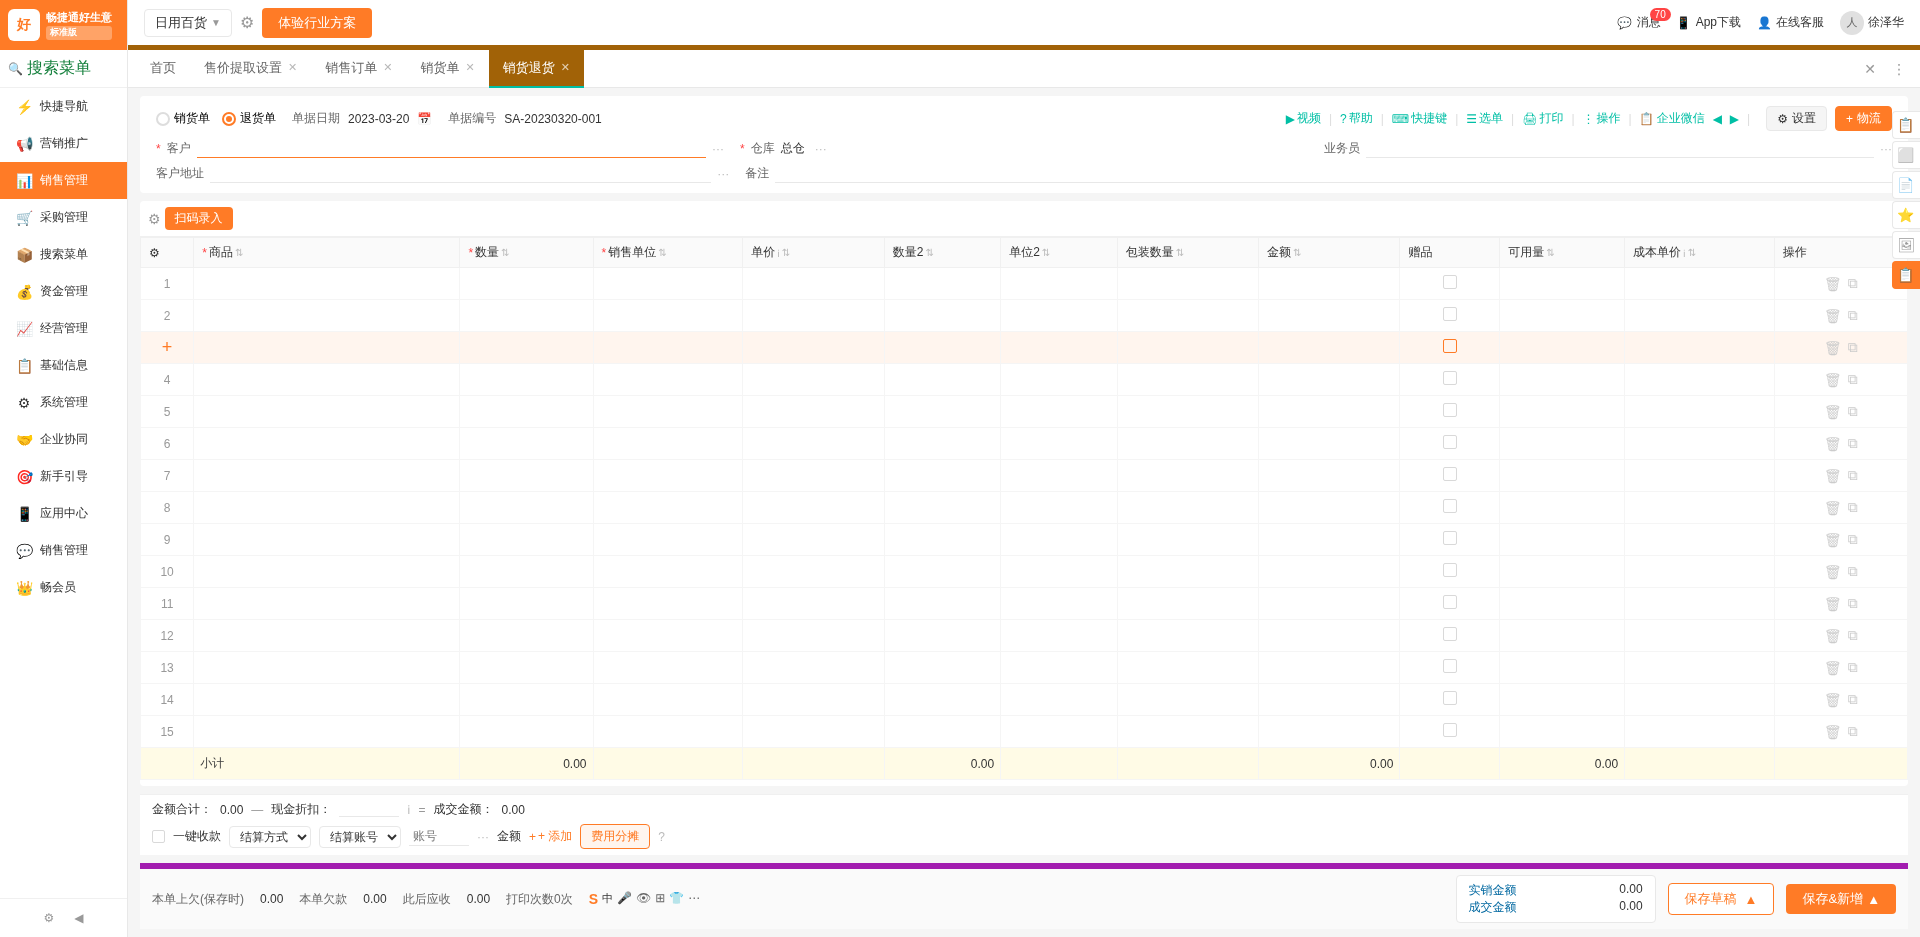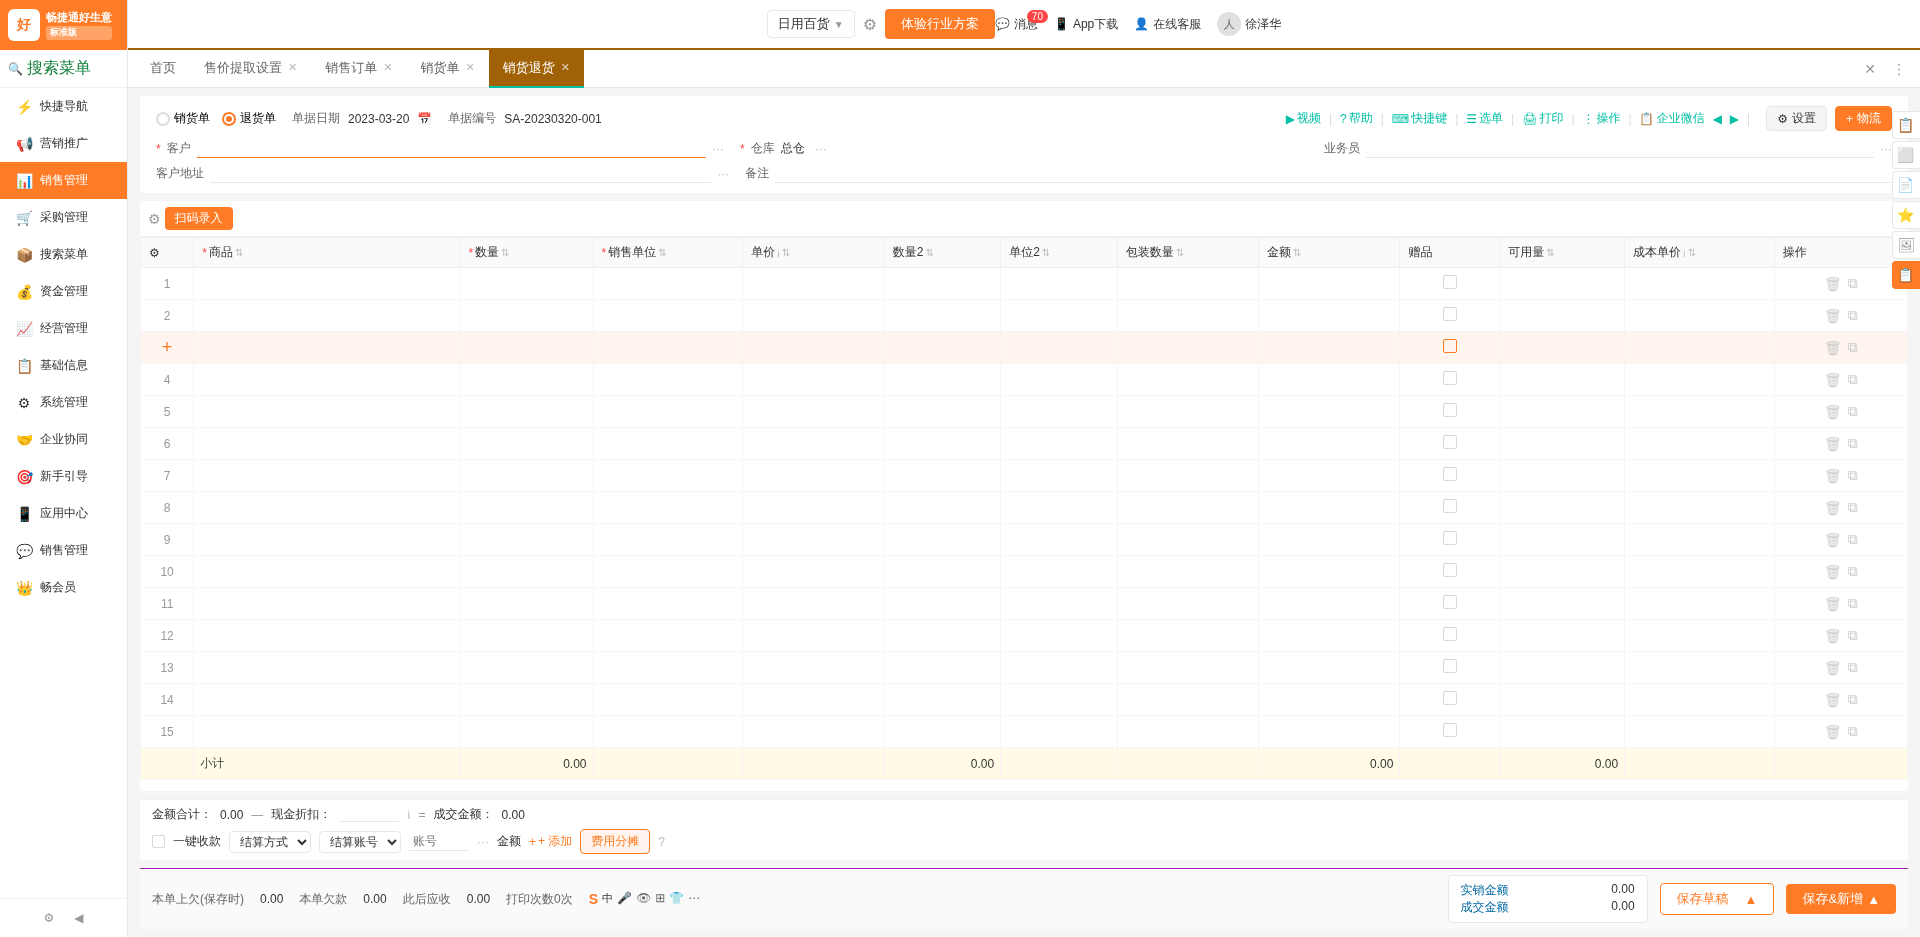--- a/index.html
+++ b/index.html
@@ -17,21 +17,21 @@
     .sidebar-item { display: flex; align-items: center; padding: 10px 16px; cursor: pointer; color: #333; font-size: 12px; gap: 8px; }
     .sidebar-item.active { background: #ff7b26; color: #fff; }
     .sidebar-item-icon { font-size: 14px; width: 16px; text-align: center; }
     .sidebar-bottom { margin-top: auto; border-top: 1px solid #f0f0f0; display: flex; padding: 8px; gap: 4px; align-items: center; justify-content: center; }
     .sidebar-bottom-btn { padding: 4px 8px; cursor: pointer; color: #999; font-size: 12px; }
 
     
     .main { flex: 1; display: flex; flex-direction: column; overflow: hidden; }
 
     
-    .topbar { background: #fff; height: 50px; display: flex; align-items: center; justify-content: center; padding: 0 16px; border-bottom: 2px solid #a16207; flex-shrink: 0; }
+    .topbar { background: #fff; height: 50px; display: flex; align-items: center; justify-content: space-between; padding: 0 16px; border-bottom: 5px solid #a16207; flex-shrink: 0; }
     .topbar-left { display: flex; align-items: center; gap: 8px; }
     .topbar-select { display: flex; align-items: center; gap: 4px; font-size: 13px; color: #333; cursor: pointer; border: 1px solid #e8e8e8; padding: 4px 10px; border-radius: 4px; }
     .topbar-select-arrow { color: #999; font-size: 10px; }
     .topbar-gear { color: #999; font-size: 16px; cursor: pointer; }
     .topbar-trial-btn { background: #ff7b26; color: #fff; border: none; border-radius: 4px; padding: 6px 16px; font-size: 13px; cursor: pointer; }
     .topbar-right { display: flex; align-items: center; gap: 16px; font-size: 12px; color: #333; }
     .topbar-msg { display: flex; align-items: center; gap: 4px; cursor: pointer; position: relative; }
     .topbar-badge { background: #ff4444; color: #fff; border-radius: 10px; font-size: 10px; padding: 1px 5px; position: absolute; top: -6px; right: -10px; }
     .topbar-app { display: flex; align-items: center; gap: 4px; cursor: pointer; }
     .topbar-service { display: flex; align-items: center; gap: 4px; cursor: pointer; }
@@ -100,27 +100,27 @@
     .footer-row1 { display: flex; align-items: center; gap: 8px; font-size: 12px; color: #333; margin-bottom: 6px; }
     .footer-minus { color: #999; }
     .footer-equals { color: #999; }
     .footer-row2 { display: flex; align-items: center; gap: 8px; font-size: 12px; color: #333; }
     .footer-checkbox { width: 13px; height: 13px; border: 1px solid #d9d9d9; border-radius: 2px; display: inline-block; }
     .footer-select { border: 1px solid #e8e8e8; border-radius: 4px; padding: 2px 6px; font-size: 12px; color: #333; background: #fff; }
     .footer-input { border: none; border-bottom: 1px solid #e8e8e8; padding: 2px 4px; font-size: 12px; width: 60px; outline: none; }
     .footer-add-btn { color: #ff7b26; cursor: pointer; display: flex; align-items: center; gap: 2px; }
     .footer-split-btn { background: #fff5ee; border: 1px solid #ff7b26; color: #ff7b26; border-radius: 4px; padding: 3px 10px; cursor: pointer; font-size: 12px; }
     .footer-info-icon { color: #bbb; cursor: pointer; }
-    .footer-bottom { display: flex; align-items: center; justify-content: space-between; background: #fafafa; border-top: 1px solid #a21caf; padding: 6px 12px; font-size: 12px; }
+    .footer-bottom { display: flex; align-items: center; justify-content: space-between; background: #fafafa; border-top: 6px solid #a21caf; padding: 6px 12px; font-size: 12px; }
     .footer-bottom-left { display: flex; gap: 16px; align-items: center; color: #666; }
     .footer-summary { background: #fff; border: 1px solid #e8e8e8; border-radius: 4px; padding: 6px 12px; font-size: 12px; min-width: 200px; }
     .footer-summary-row { display: flex; justify-content: space-between; gap: 24px; }
     .summary-label { color: #0369a1; }
     .summary-value { color: #333; font-weight: 500; }
-    .save-draft-btn { background: #fff; border: 1px solid #ff7b26; color: #ff7b26; border-radius: 4px; padding: 6px 16px; font-size: 13px; cursor: pointer; display: flex; align-items: center; gap: 16px; }
+    .save-draft-btn { background: #fff; border: 1px solid #ff7b26; color: #ff7b26; border-radius: 4px; padding: 6px 16px; font-size: 13px; cursor: pointer; display: flex; align-items: center; gap: 8px; }
     .save-new-btn { background: #ff7b26; color: #fff; border: none; border-radius: 4px; padding: 6px 16px; font-size: 13px; cursor: pointer; display: flex; align-items: center; gap: 4px; }
 
     
     .right-float { position: fixed; right: 0; top: 50%; transform: translateY(-50%); display: flex; flex-direction: column; gap: 2px; z-index: 100; }
     .right-float-btn { background: #fff; border: 1px solid #e8e8e8; border-right: none; border-radius: 4px 0 0 4px; width: 28px; height: 28px; display: flex; align-items: center; justify-content: center; cursor: pointer; font-size: 14px; color: #999; }
     .right-float-btn.active { background: #ff7b26; color: #fff; border-color: #ff7b26; }
   </style>
 </head>
 <body>
 

